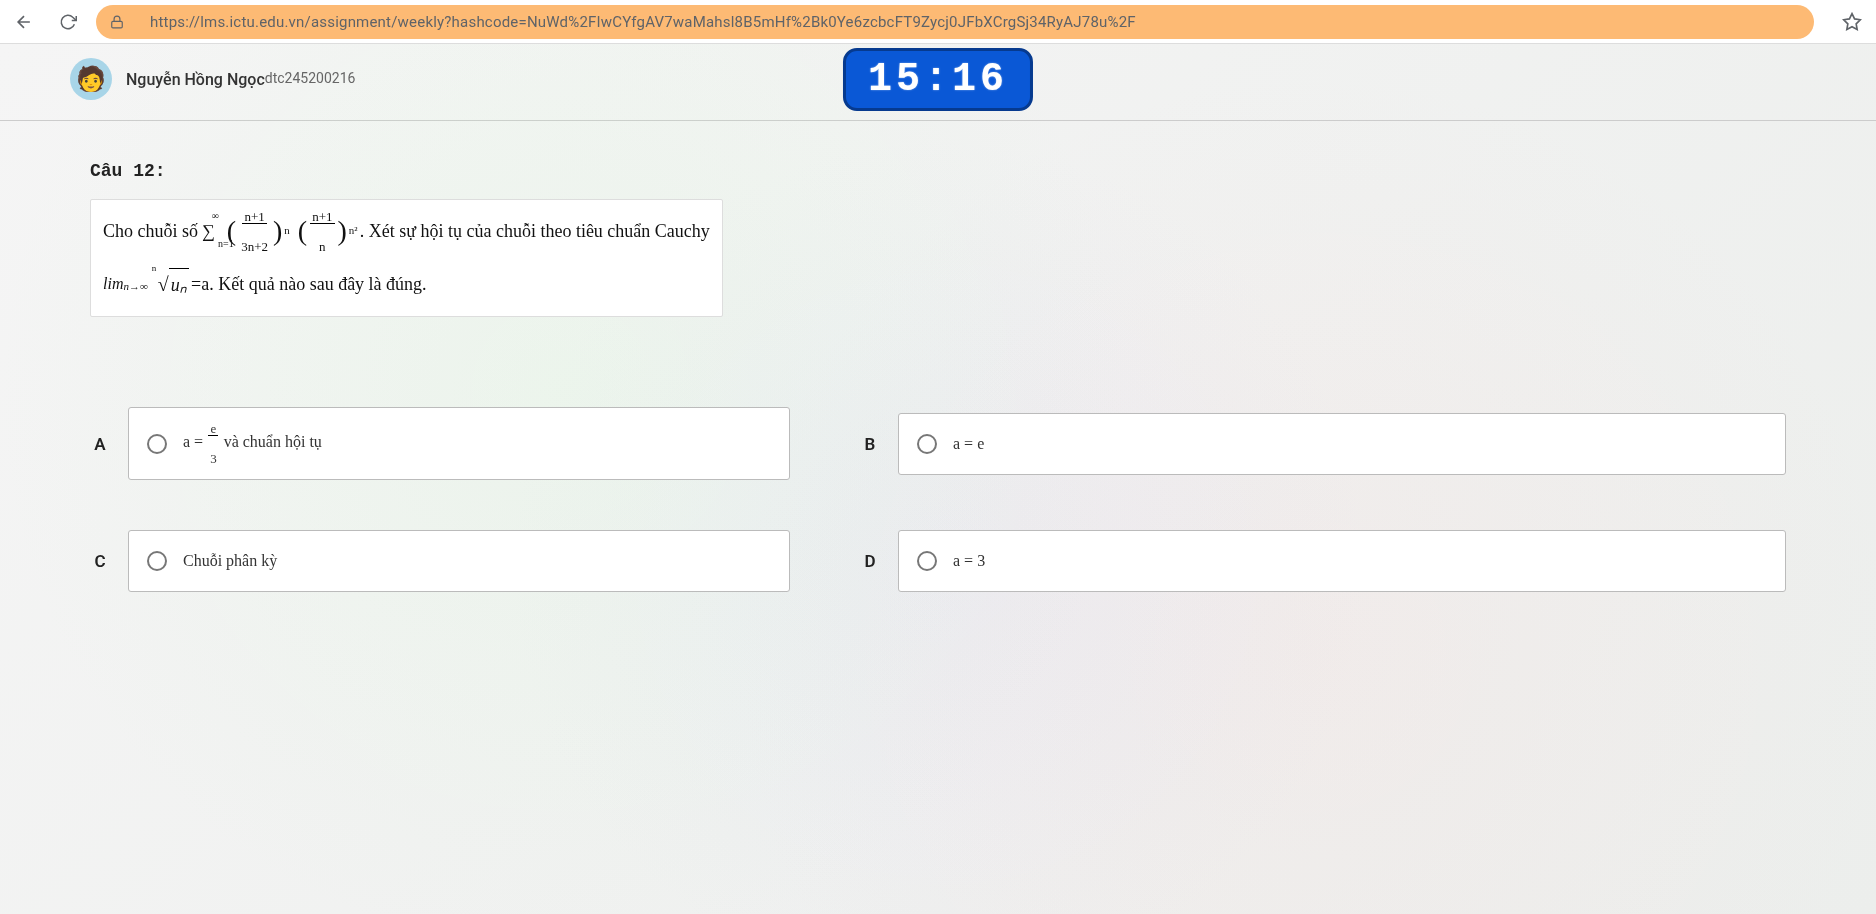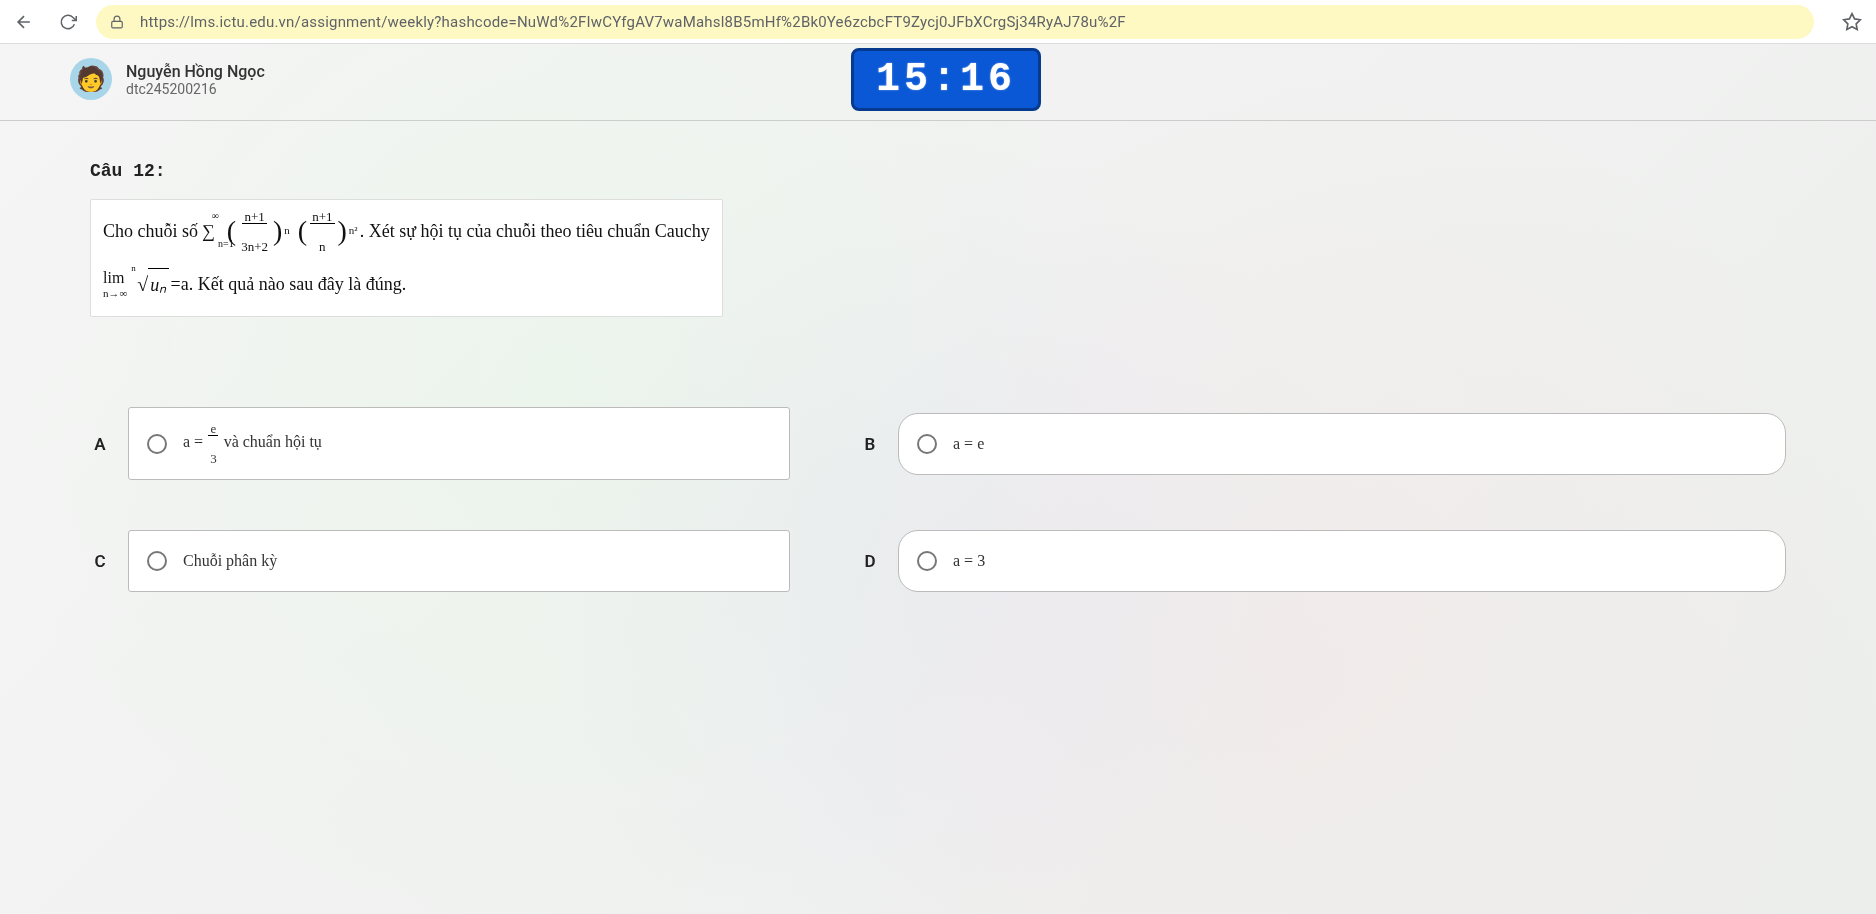--- a/index.html
+++ b/index.html
@@ -25,26 +25,26 @@
       display: flex;
       align-items: center;
       justify-content: center;
       color: #5f6368;
       cursor: pointer;
       border-radius: 50%;
     }
     .url-bar {
       flex: 1;
       height: 34px;
-      background: #fef9c3;
+      background: #fdba74;
       border-radius: 17px;
       display: flex;
       align-items: center;
       padding: 0 14px;
-      gap: 16px;
+      gap: 26px;
       color: #5f6368;
       font-size: 14px;
       margin-right: 10px;
     }
     .lock-icon { color: #5f6368; display: flex; align-items: center; }
     .url-text { color: #5f6368; font-size: 15px; letter-spacing: 0.2px; }
     .star-icon {
       width: 32px;
       height: 32px;
       display: flex;
@@ -79,38 +79,37 @@
     .avatar {
       width: 42px;
       height: 42px;
       border-radius: 50%;
       background: #a8d5e8;
       display: flex;
       align-items: center;
       justify-content: center;
       font-size: 24px;
     }
-    .user-block { display: flex; flex-direction: column; }
+    .user-block { display: flex; flex-direction: row; }
     .user-name { font-size: 16px; color: #333; font-weight: 500; }
     .user-id { font-size: 14px; color: #666; }
     .timer {
       position: absolute;
       left: 50%;
       transform: translateX(-50%);
       background: #0a58d6;
       color: #fff;
       padding: 6px 22px;
       font-family: "Courier New", monospace;
       font-size: 40px;
       font-weight: bold;
       letter-spacing: 4px;
       border: 3px solid #063a8f;
-      border-radius: 8px;
+      border-radius: 14px;
       text-shadow: 0 0 2px rgba(255,255,255,0.5);
-      margin-left: 8px;
     }
     .divider {
       height: 1px;
       background: #ccc;
       margin: 6px 0 0 0;
     }
     .content {
       padding: 40px 90px 0 90px;
       position: relative;
       z-index: 2;
@@ -153,24 +152,25 @@
     .frac .den { padding: 0 2px; margin-top: 16px; }
     .paren {
       display: inline-flex;
       align-items: center;
       font-size: 28px;
       position: relative;
     }
     .sup { font-size: 11px; vertical-align: super; }
     .lim-block {
       display: inline-flex;
-      flex-direction: column;
-      align-items: flex-start;
+      flex-direction: row;
+      align-items: flex-end;
       font-size: 16px;
       line-height: 1;
+      font-style: italic;
     }
     .lim-block .sub { font-size: 11px; margin-top: 2px; }
     .root {
       position: relative;
       display: inline-flex;
       align-items: center;
     }
     .root::before {
       content: "√";
       font-size: 20px;
@@ -222,21 +222,21 @@
       height: 20px;
       border: 2px solid #777;
       border-radius: 50%;
       flex-shrink: 0;
     }
     .opt-text {
       font-size: 16px;
       color: #333;
       font-family: "Times New Roman", serif;
     }
-    .opt-b .opt-box, .opt-d .opt-box { min-width: 560px; border-radius: 20px; }
+    .opt-b .opt-box, .opt-d .opt-box { min-width: 560px; }
   </style>
 </head>
 <body>
 
 <div class="browser-bar">
   <div class="nav-icon">
     <svg width="20" height="20" viewBox="0 0 24 24" fill="none" stroke="currentColor" stroke-width="2">
         <path d="M19 12H5M12 19l-7-7 7-7"></path>
       </svg>
   </div>

